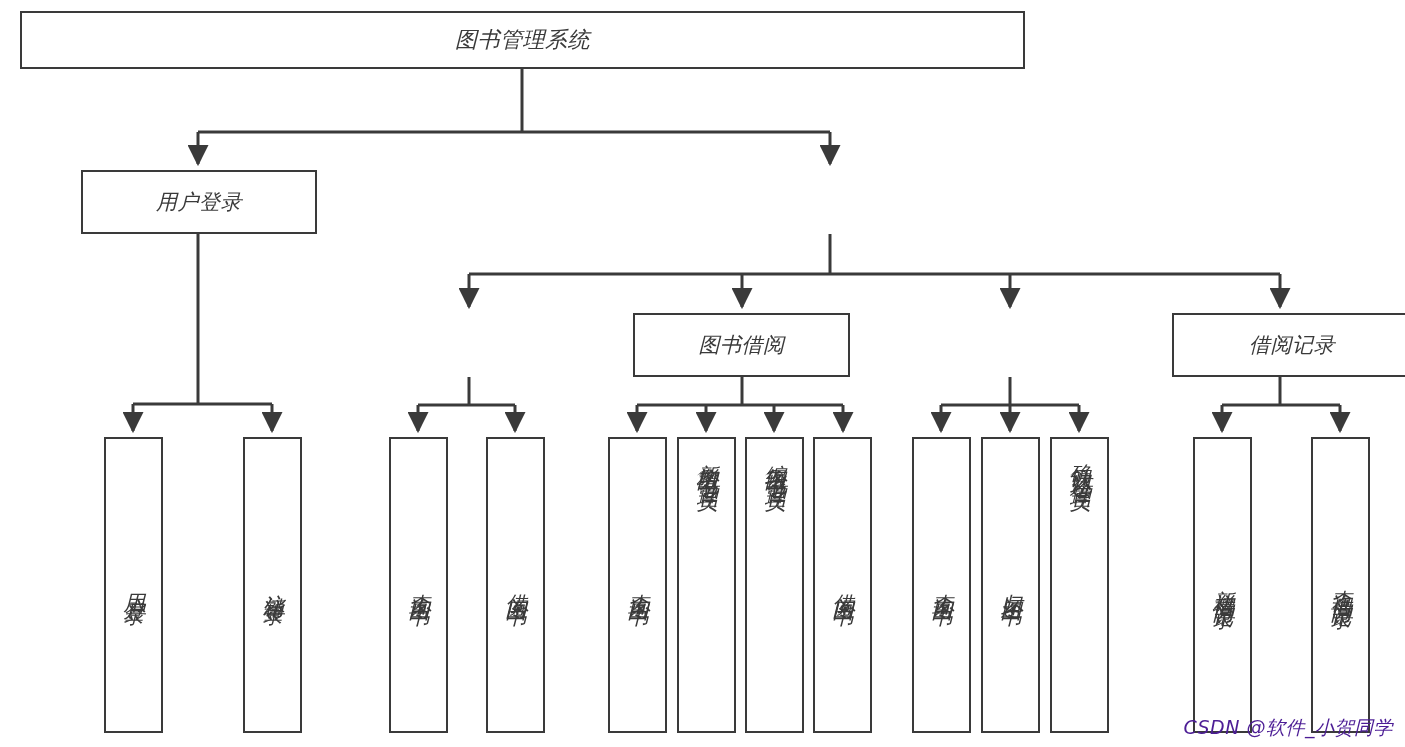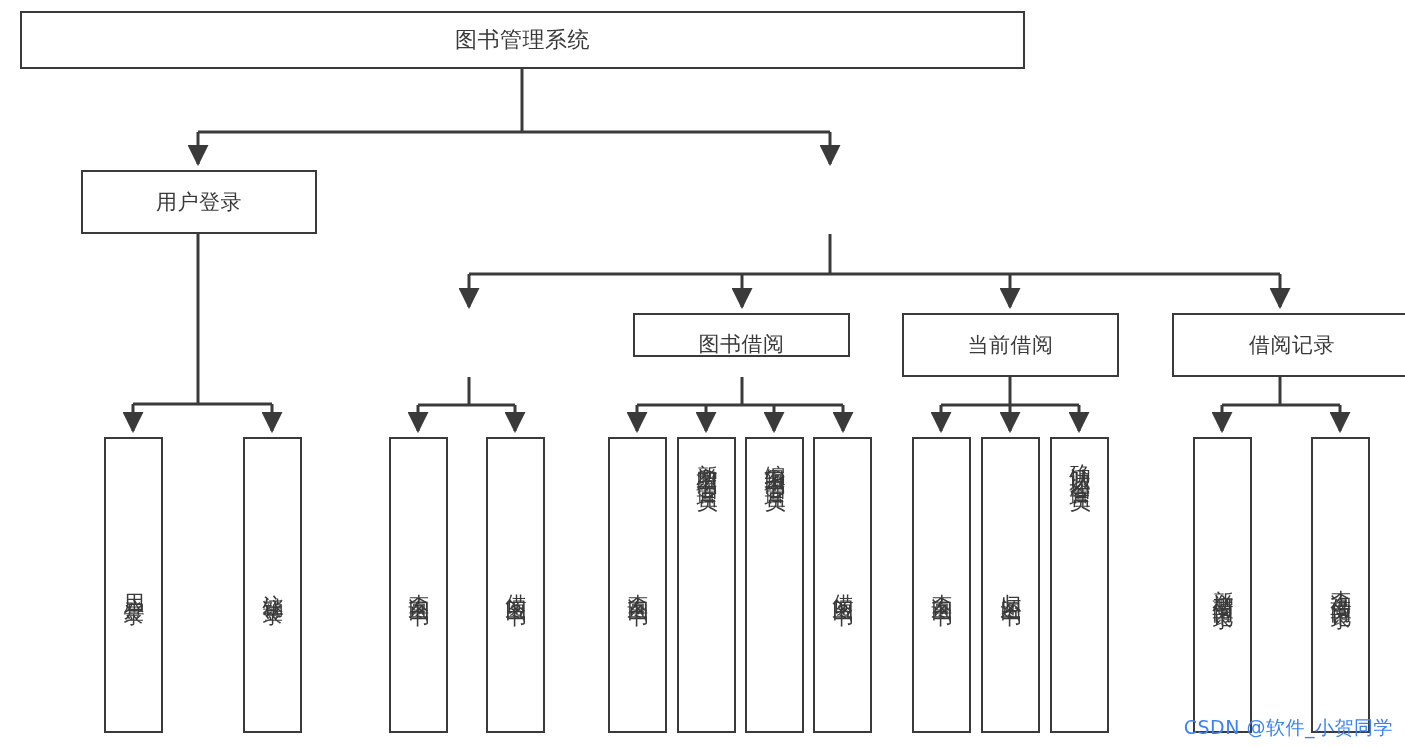--- a/index.html
+++ b/index.html
@@ -11,20 +11,21 @@
     width: 1405px;
     height: 747px;
     font-family: "DejaVu Sans", "Liberation Sans", sans-serif;
     overflow: hidden;
     position: relative;
   }
   #diagram-root {
     position: relative;
     width: 1405px;
     height: 747px;
+    font-style: italic;
   }
   svg#connectors {
     position: absolute;
     left: 0;
     top: 0;
     width: 1405px;
     height: 747px;
   }
   .node {
     position: absolute;
@@ -58,21 +59,21 @@
     white-space: nowrap;
   }
   .node.leaf.centered {
     align-items: center;
     padding-top: 0;
   }
   #watermark {
     position: absolute;
     right: 12px;
     bottom: 6px;
-    color: #3b82f6;
+    color: #4c1d95;
     font-size: 19px;
     letter-spacing: 0.5px;
     z-index: 9;
     white-space: nowrap;
     margin-left: 16px;
   }
 </style>
 </head>
 <body>
 
@@ -129,25 +130,22 @@
   </svg>
 
   <div class="node root" style="left:20px; top:11px; width:1005px; height:58px;">
     <span class="label">图书管理系统</span>
   </div>
 
   <div class="node" style="left:81px; top:170px; width:236px; height:64px;">
     <span class="label">用户登录</span>
   </div>
 
-  <div class="node" style="left:633px; top:313px; width:217px; height:44px;align-items:flex-end;">
+  <div class="node" style="left:633px; top:313px; width:217px; height:64px;">
     <span class="label">图书借阅</span>
-  </div>
-  <div class="node" style="left:902px; top:313px; width:217px; height:64px;">
-    <span class="label">当前借阅</span>
   </div>
   <div class="node" style="left:1172px; top:313px; width:240px; height:64px;">
     <span class="label">借阅记录</span>
   </div>
 
   <div class="node leaf centered" style="left:104px; top:437px; width:59px; height:296px;">
     <span class="label">用户登录</span>
   </div>
   <div class="node leaf centered" style="left:243px; top:437px; width:59px; height:296px;">
     <span class="label">注销登录</span>

